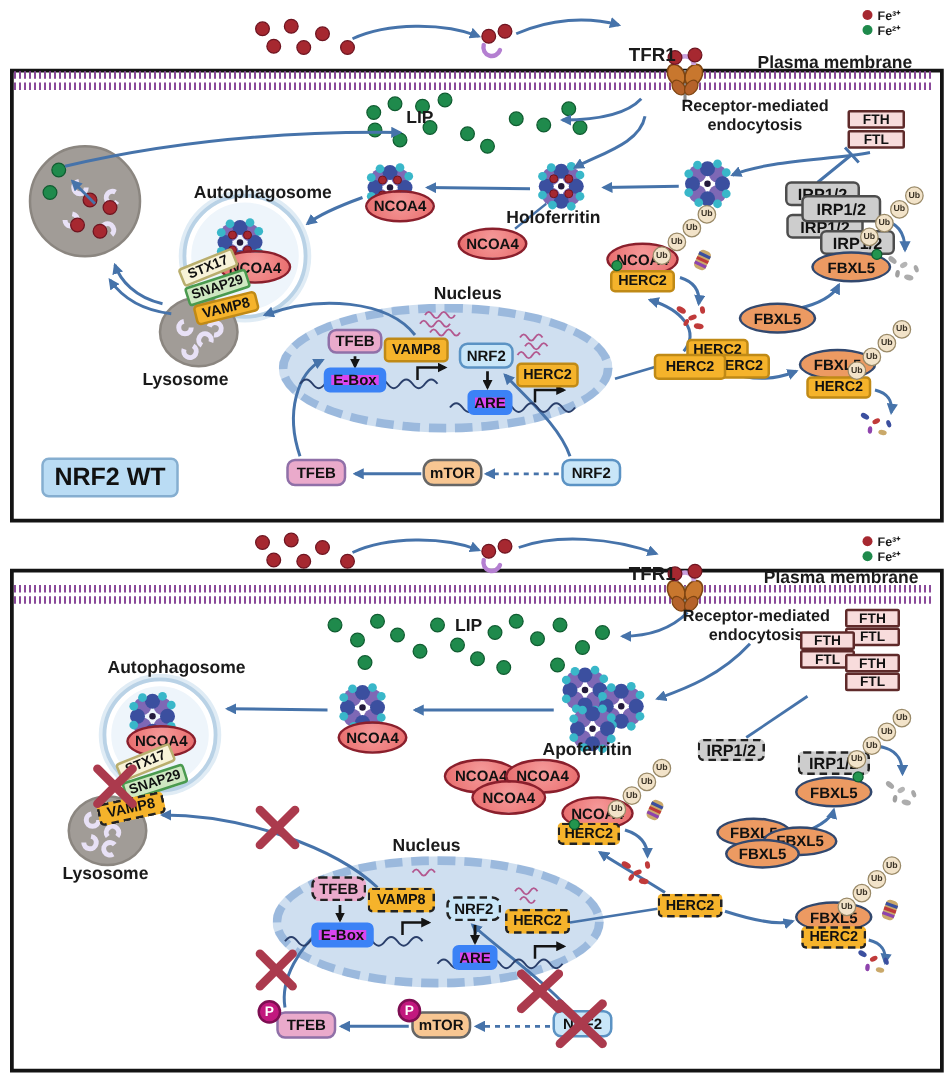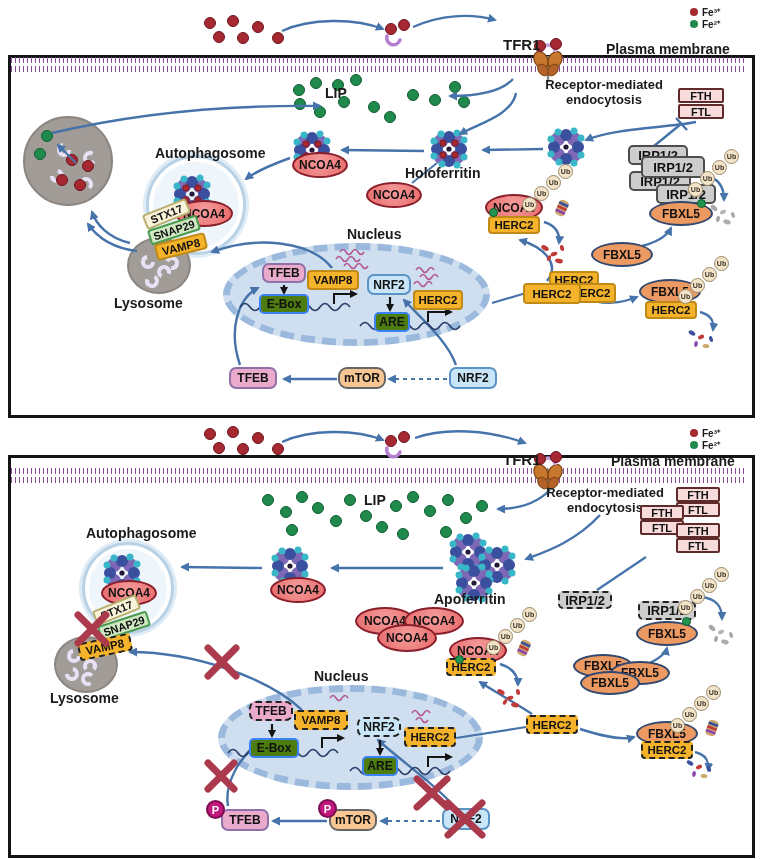--- a/index.html
+++ b/index.html
@@ -19,21 +19,21 @@
   .recmed{position:absolute;font-weight:bold;font-size:13px;text-align:center;line-height:1.15;z-index:3;color:#1a1a1a}
   .mol{position:absolute;display:flex;align-items:center;justify-content:center;font-weight:bold;
        font-size:12px;color:#111;z-index:3;box-sizing:border-box;white-space:nowrap}
   .red{background:radial-gradient(circle at 50% 35%,#f59a9a,#e86a6a);border:2px solid #8a1f2c;border-radius:50%}
   .gold{background:#f5b32b;border:2px solid #c08a16;border-radius:4px;font-size:11.5px}
   .grey{background:#cdcdcd;border:2px solid #4d4d4d;border-radius:5px;font-size:13px}
   .orange{background:#ec9a62;border:2px solid #32486e;border-radius:50%}
   .pink{background:#eaaacb;border:2px solid #9070a8;border-radius:7px}
   .blue{background:#c9e6f8;border:2px solid #5b93c4;border-radius:7px}
   .tan{background:#f7c692;border:2px solid #666;border-radius:9px}
-  .white{background:#4d7c0f;border:2px solid #3b82f6;border-radius:5px}
+  .white{background:#d946ef;border:6px solid #3b82f6;border-radius:5px}
   .pinkbox{background:#f8dcdc;border:2px solid #5f2a2a;border-radius:2px;font-size:11px}
   .cream{background:#f8f3d9;border:2px solid #b9ae6e;border-radius:3px;font-size:11px}
   .greenb{background:#cfe8c2;border:2px solid #4a9a4f;border-radius:3px;font-size:11px}
   .dashed{border-style:dashed;border-color:#222}
   .r22{transform:rotate(-22deg)} .r18{transform:rotate(-18deg)} .r14{transform:rotate(-14deg)} .r12{transform:rotate(-12deg)}
   .ubchain{position:absolute;z-index:3;width:52px;height:48px}
   .ub{position:absolute;width:15px;height:15px;border-radius:50%;background:#f2e3c9;border:1.5px solid #9a8a68;
       font-weight:bold;font-size:7px;display:flex;align-items:center;justify-content:center;color:#3a3226;box-sizing:border-box}
   .ubchain .ub:nth-child(1){left:0;top:33px}.ubchain .ub:nth-child(2){left:12px;top:22px}
   .ubchain .ub:nth-child(3){left:24px;top:11px}.ubchain .ub:nth-child(4){left:36px;top:0}
@@ -414,20 +414,21 @@
   <div class="mol gold" style="left:307px;top:270px;width:52px;height:20px">VAMP8</div>
   <div class="mol white" style="left:259px;top:294px;width:50px;height:20px">E-Box</div>
   <div class="mol blue" style="left:367px;top:274px;width:44px;height:21px">NRF2</div>
   <div class="mol white" style="left:374px;top:312px;width:36px;height:20px">ARE</div>
   <div class="mol gold" style="left:413px;top:290px;width: 50px;height:20px">HERC2</div>
 
   <div class="mol pink" style="left:229px;top:367px;width:48px;height:22px">TFEB</div>
   <div class="mol tan" style="left:338px;top:367px;width:48px;height:22px">mTOR</div>
   <div class="mol blue" style="left:449px;top:367px;width:48px;height:22px">NRF2</div>
 
+  <div class="ptitle" style="left:33px;top:366px;width:106px;height:28px">NRF2 WT</div>
 
   <div class="ubchain" style="left:522px;top:164px">
     <span class="ub">Ub</span>
       <span class="ub">Ub</span>
       <span class="ub">Ub</span>
       <span class="ub">Ub</span>
   </div>
   <div class="ubchain" style="left:688px;top:149px">
     <span class="ub">Ub</span>
       <span class="ub">Ub</span>

